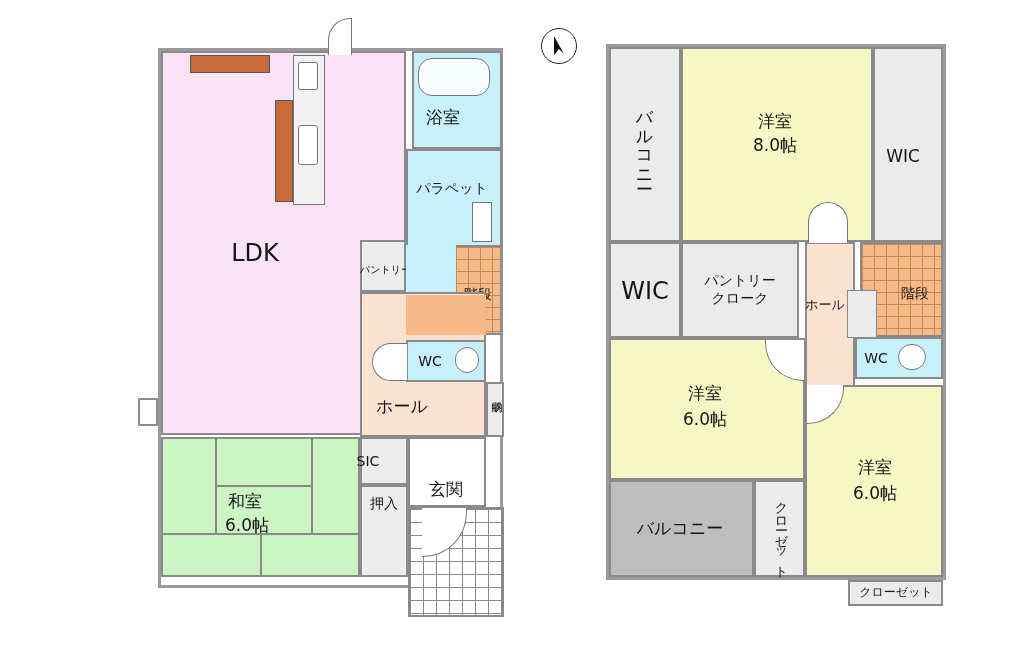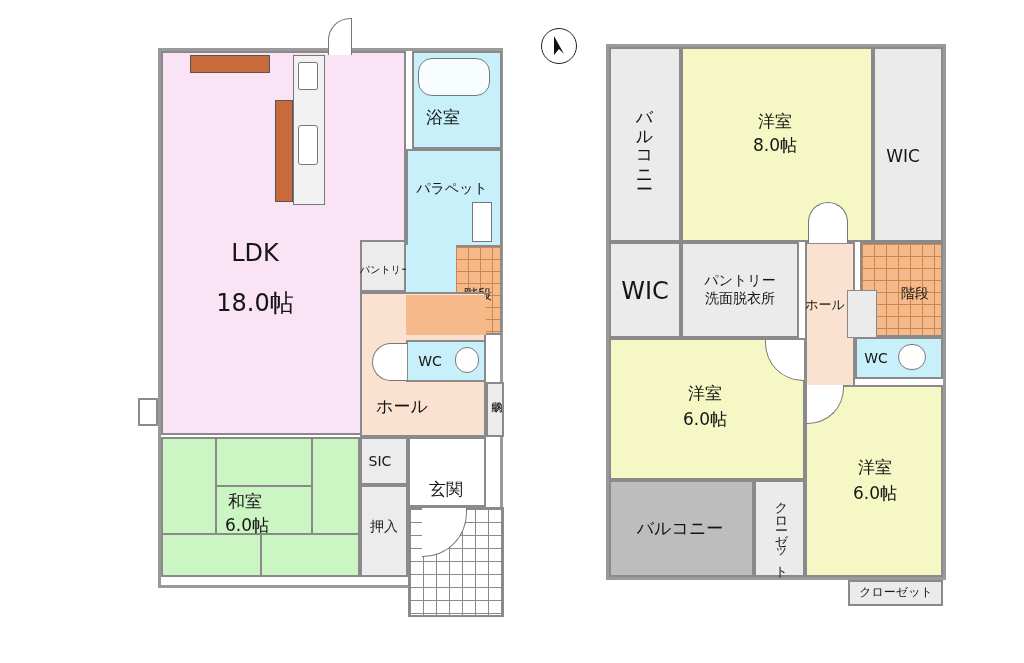--- a/index.html
+++ b/index.html
@@ -35,21 +35,20 @@
 
   <div class="door" style="left:178px;top:-22px;width:22px;height:36px;border-radius:22px 0 0 0;border-bottom:none;"></div>
 
   <div class="abs" style="left:40px;top:15px;width:80px;height:18px;background:#c86a3a;border:1px solid #555;"></div>
   <div class="abs" style="left:125px;top:60px;width:18px;height:102px;background:#c86a3a;border:1px solid #555;"></div>
   <div class="abs" style="left:143px;top:15px;width:32px;height:150px;background:#f2f2f2;border:1px solid #777;"></div>
   <div class="abs" style="left:148px;top:22px;width:20px;height:28px;border:1px solid #777;background:#fff;border-radius:2px;"></div>
   <div class="abs" style="left:148px;top:85px;width:20px;height:40px;border:1px solid #777;background:#fff;border-radius:3px;"></div>
 
   <div class="lbl big" style="left:60px;top:200px;width:90px;">LDK</div>
-  <div class="lbl big" style="left:55px;top:250px;width:100px;">18.0帖</div>
 
   <div class="room" style="left:262px;top:11px;width:90px;height:98px;background:#c7f0fb;"></div>
   <div class="abs" style="left:268px;top:18px;width:72px;height:38px;border:1.5px solid #777;border-radius:14px;background:#f8fdff;"></div>
   <div class="lbl mid" style="left:268px;top:68px;width:50px;">浴室</div>
 
   <div class="room" style="left:256px;top:109px;width:96px;height:140px;background:#c7f0fb;"></div>
   <div class="lbl sm" style="left:262px;top:140px;width:80px;">パラペット</div>
   <div class="abs" style="left:322px;top:162px;width:20px;height:40px;border:1px solid #777;background:#fff;"></div>
 
   <div class="room" style="left:210px;top:200px;width:46px;height:52px;background:#ececec;"></div>
@@ -75,24 +74,24 @@
   <div class="room" style="left:11px;top:397px;width:199px;height:140px;background:#ccf5c4;"></div>
   <div class="abs" style="left:65px;top:397px;width:2px;height:96px;background:#8a8a8a;"></div>
   <div class="abs" style="left:161px;top:397px;width:2px;height:96px;background:#8a8a8a;"></div>
   <div class="abs" style="left:65px;top:445px;width:96px;height:2px;background:#8a8a8a;"></div>
   <div class="abs" style="left:11px;top:493px;width:199px;height:2px;background:#8a8a8a;"></div>
   <div class="abs" style="left:110px;top:493px;width:2px;height:44px;background:#8a8a8a;"></div>
   <div class="lbl mid" style="left:70px;top:452px;width:50px;">和室</div>
   <div class="lbl mid" style="left:62px;top:476px;width:70px;">6.0帖</div>
 
   <div class="room" style="left:210px;top:397px;width:48px;height:48px;background:#ececec;"></div>
-  <div class="lbl sm" style="left:206px;top:413px;width:48px;">SIC</div>
+  <div class="lbl sm" style="left:194px;top:413px;width:48px;">SIC</div>
 
   <div class="room" style="left:210px;top:445px;width:48px;height:92px;background:#ececec;"></div>
-  <div class="lbl sm" style="left:210px;top:478px;width:48px;">押入</div>
+  <div class="lbl sm" style="left:210px;top:456px;width:48px;font-family:Liberation Serif, serif;">押入</div>
 
   <div class="room" style="left:258px;top:397px;width:78px;height:70px;background:#fff;"></div>
   <div class="lbl mid" style="left:266px;top:440px;width:60px;">玄関</div>
 
   <div class="abs tile" style="left:258px;top:467px;width:96px;height:110px;border:2px solid #8a8a8a;"></div>
   <div class="door" style="left:272px;top:468px;width:44px;height:48px;border-radius:0 0 44px 0;border-top:none;border-left:none;"></div>
 
   <div class="abs" style="left:-12px;top:358px;width:20px;height:28px;border:2px solid #8a8a8a;background:#fff;"></div>
 </div>
 
@@ -114,21 +113,21 @@
   <div class="lbl mid" style="left:140px;top:96px;width:70px;">8.0帖</div>
 
   <div class="room" style="left:273px;top:7px;width:70px;height:195px;background:#ebebeb;"></div>
   <div class="lbl mid" style="left:278px;top:107px;width:50px;">WIC</div>
 
   <div class="room" style="left:9px;top:202px;width:72px;height:96px;background:#ebebeb;"></div>
   <div class="lbl big" style="left:9px;top:238px;width:72px;">WIC</div>
 
   <div class="room" style="left:81px;top:202px;width:118px;height:96px;background:#ebebeb;"></div>
   <div class="lbl sm" style="left:100px;top:232px;width:80px;">パントリー</div>
-  <div class="lbl sm" style="left:100px;top:250px;width:80px;">洗面脱衣所</div>
+  <div class="lbl sm" style="left:100px;top:250px;width:80px;">クローク</div>
 
   <div class="room" style="left:205px;top:202px;width:50px;height:148px;background:#fbe2d0;"></div>
   <div class="door" style="left:208px;top:162px;width:38px;height:40px;border-radius:38px 38px 0 0;border-bottom:none;"></div>
   <div class="lbl sm" style="left:200px;top:258px;width:50px;font-size:13px;">ホール</div>
 
   <div class="room stairs" style="left:260px;top:202px;width:83px;height:95px;background-color:#f5b98a;"></div>
   <div class="abs" style="left:247px;top:250px;width:30px;height:48px;background:#ebebeb;border:1px solid #8a8a8a;"></div>
   <div class="lbl sm" style="left:295px;top:245px;width:40px;">階段</div>
 
   <div class="room" style="left:255px;top:297px;width:88px;height:42px;background:#c7f0fb;"></div>

